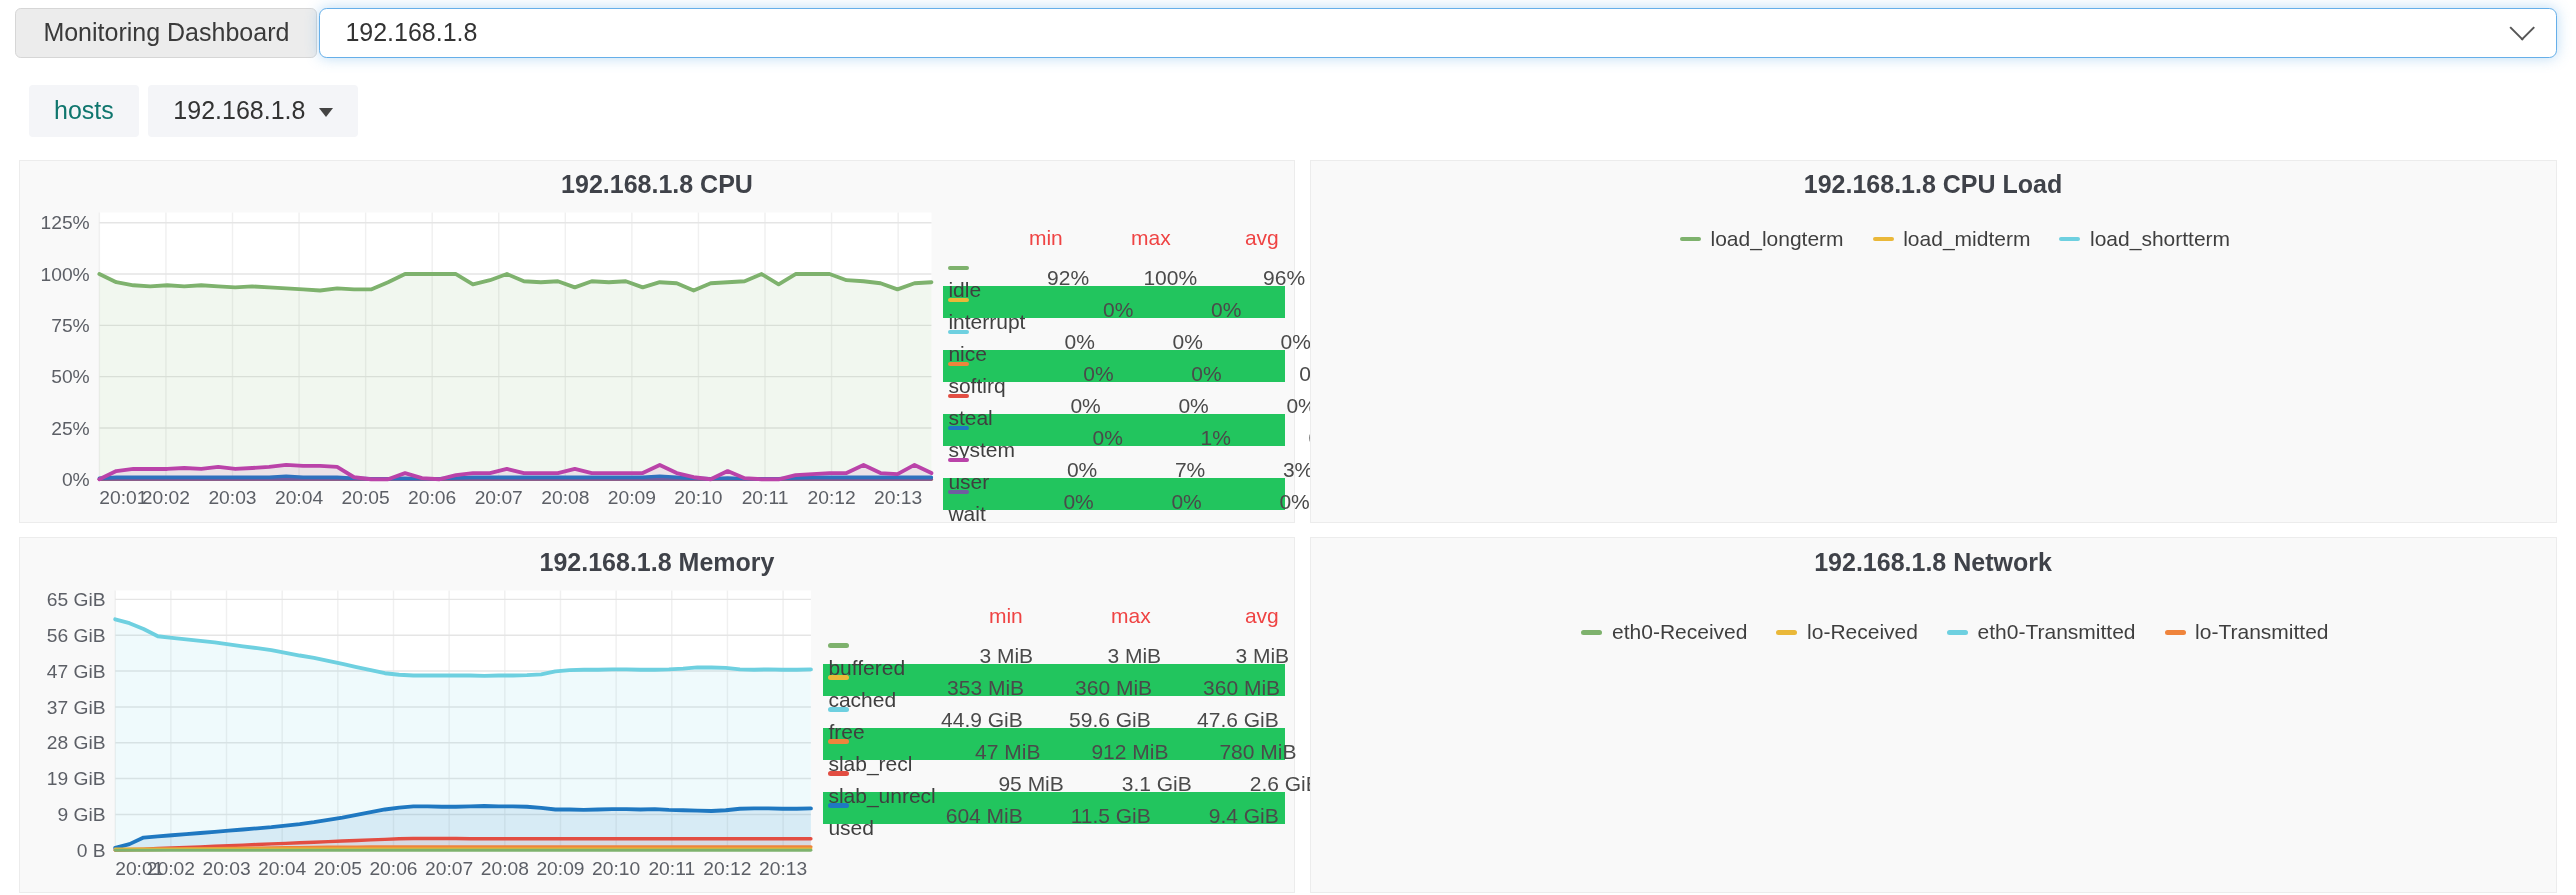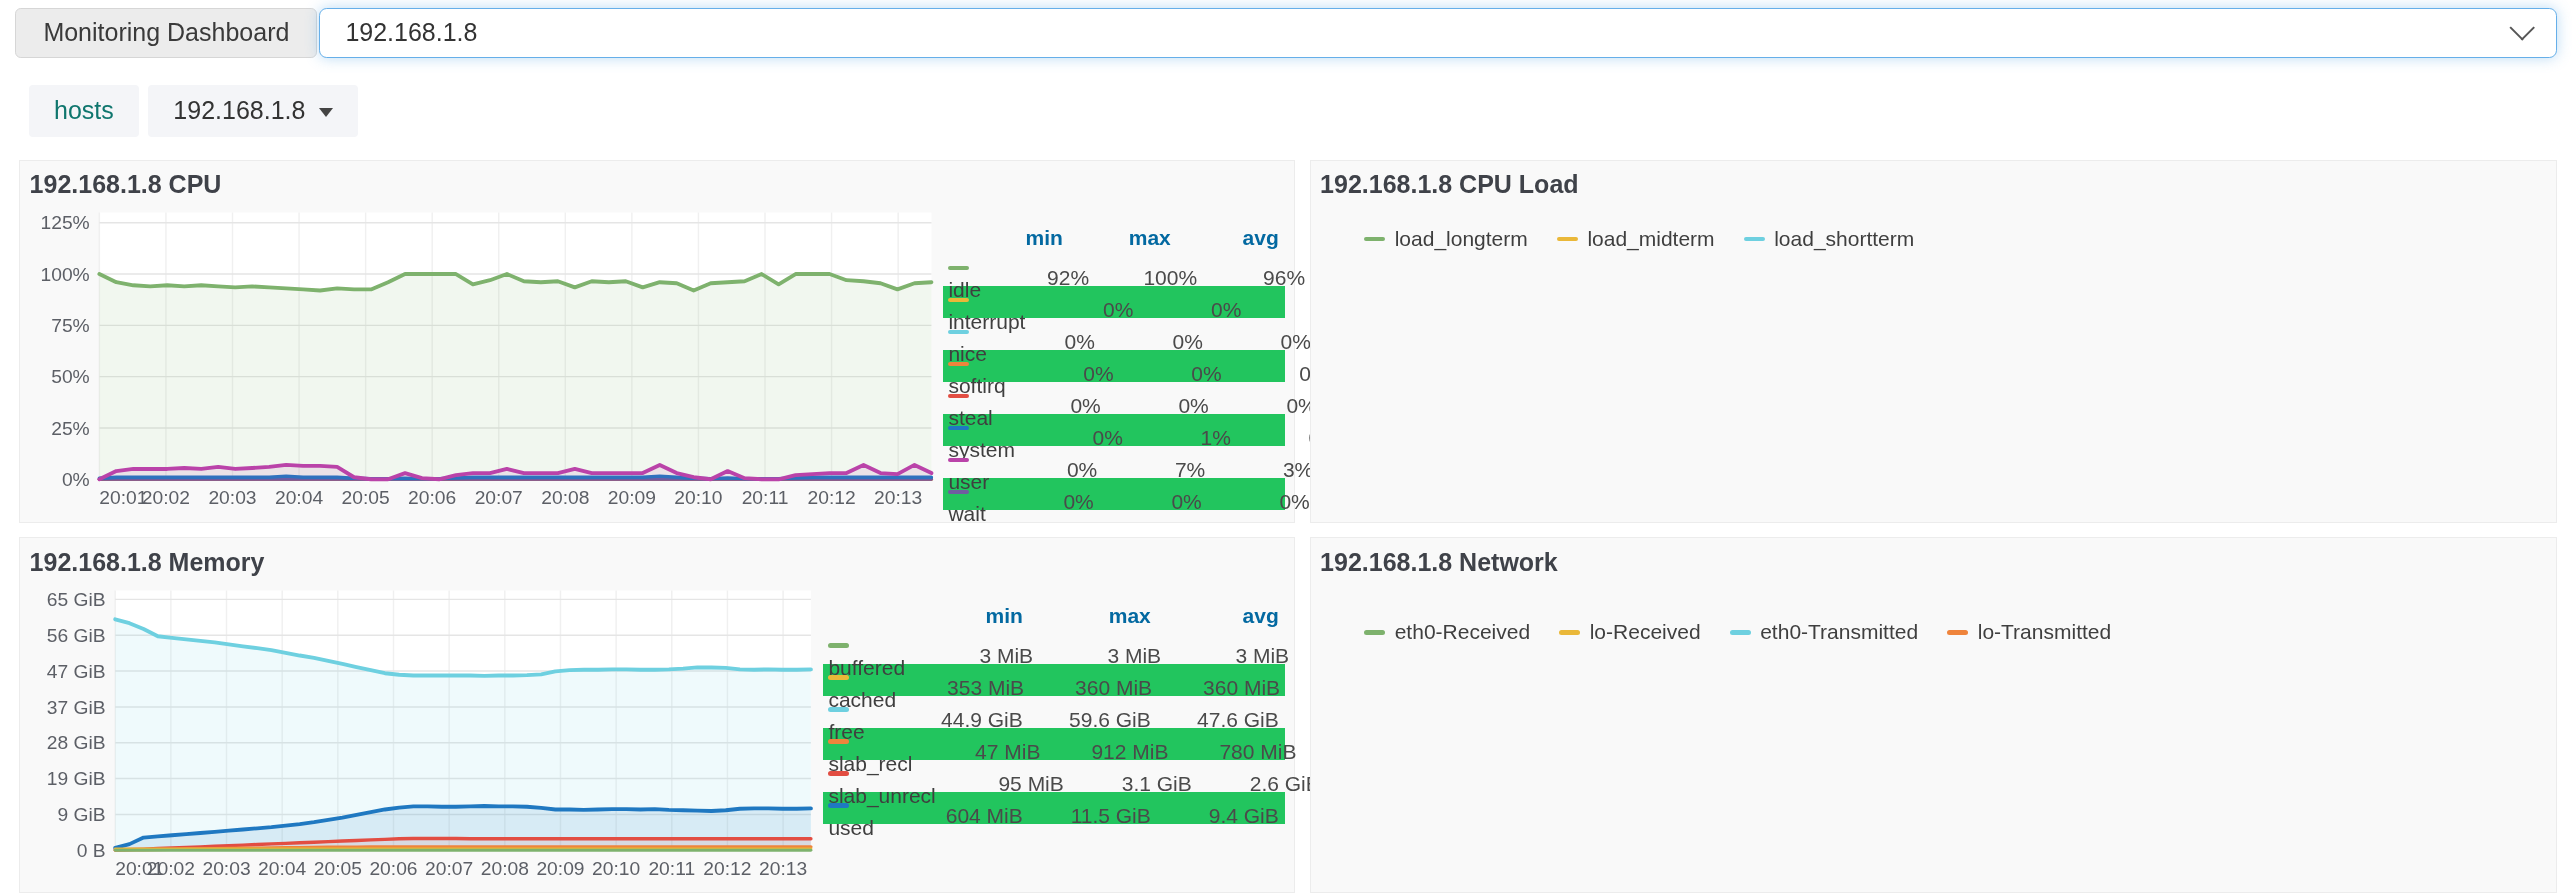--- a/index.html
+++ b/index.html
@@ -27,40 +27,40 @@
   .chip{background:#f4f5f8;border-radius:3.9px;padding:0 25px;height:52px;
     display:flex;align-items:center;font-size:25px;cursor:pointer;}
   .chip-hosts{color:#0f766e;}
   .caret-down{width:0;height:0;border-left:7.7px solid transparent;border-right:7.7px solid transparent;
     border-top:9.6px solid #444;margin-left:13.5px;margin-top:3.9px;}
   
   .grid{display:grid;grid-template-columns:1276px 1247px;gap:14.5px;margin:23px 19px 0 19px;}
   .panel{background:#f9f9f9;border:1px solid #ececec;box-sizing:border-box;padding:5.8px 9.6px;}
   .panel.r1{height:363px;}
   .panel.r2{height:356px;}
-  .panel h2{margin:3.9px 0 0;font-size:25px;font-weight:600;color:#3f4249;cursor:pointer;}
+  .panel h2{margin:3.9px 0 0;text-align:center;font-size:25px;font-weight:600;color:#3f4249;cursor:pointer;}
   .panel-body{display:flex;}
   .chart-box{flex:1;position:relative;}
   #chart0{height:313px;}
   #chart1{height:276px;}
   #chart2{height:306px;}
   #chart3{height:266px;}
   
   .legend{margin-top:23px;font-size:21px;color:#3f3f3f;align-self:flex-start;}
   .legend.narrow{width:342px;--colw:108px;}
   .legend.wide{width:462px;--colw:128px;}
   .lrow{display:grid;grid-template-columns:1fr var(--colw) var(--colw) var(--colw);
     height:32px;align-items:center;padding:0 5.8px;cursor:pointer;}
   .lrow .val{text-align:right;color:#4a4a4a;}
   .lrow.stripe{background:#22c55e;}
   .lhead{cursor:default;}
-  .lhead .val{color:#0369a1;font-weight:bold;}
+  .lhead .val{color:#ef4444;font-weight:normal;}
   .swatch{display:inline-block;width:21px;height:4.8px;border-radius:2.9px;margin-right:11.6px;vertical-align:2.9px;}
   
-  .legend-list{display:flex;gap:29px;align-items:center;margin:9.6px 0 0 44px;font-size:21px;color:#3f3f3f;}
+  .legend-list{display:flex;gap:29px;align-items:center;margin:9.6px 0 0 44px;font-size:21px;color:#3f3f3f;justify-content:center;}
   .legend-list .item{display:flex;align-items:center;cursor:pointer;}
   .legend-list .swatch{margin-right:9.6px;vertical-align:0;}
   svg text{font-family:"Liberation Sans", sans-serif;}
 </style>
 </head>
 <body>
 
 <header class="topbar">
   <div class="app-label">Monitoring Dashboard</div>
   <div class="host-select">

